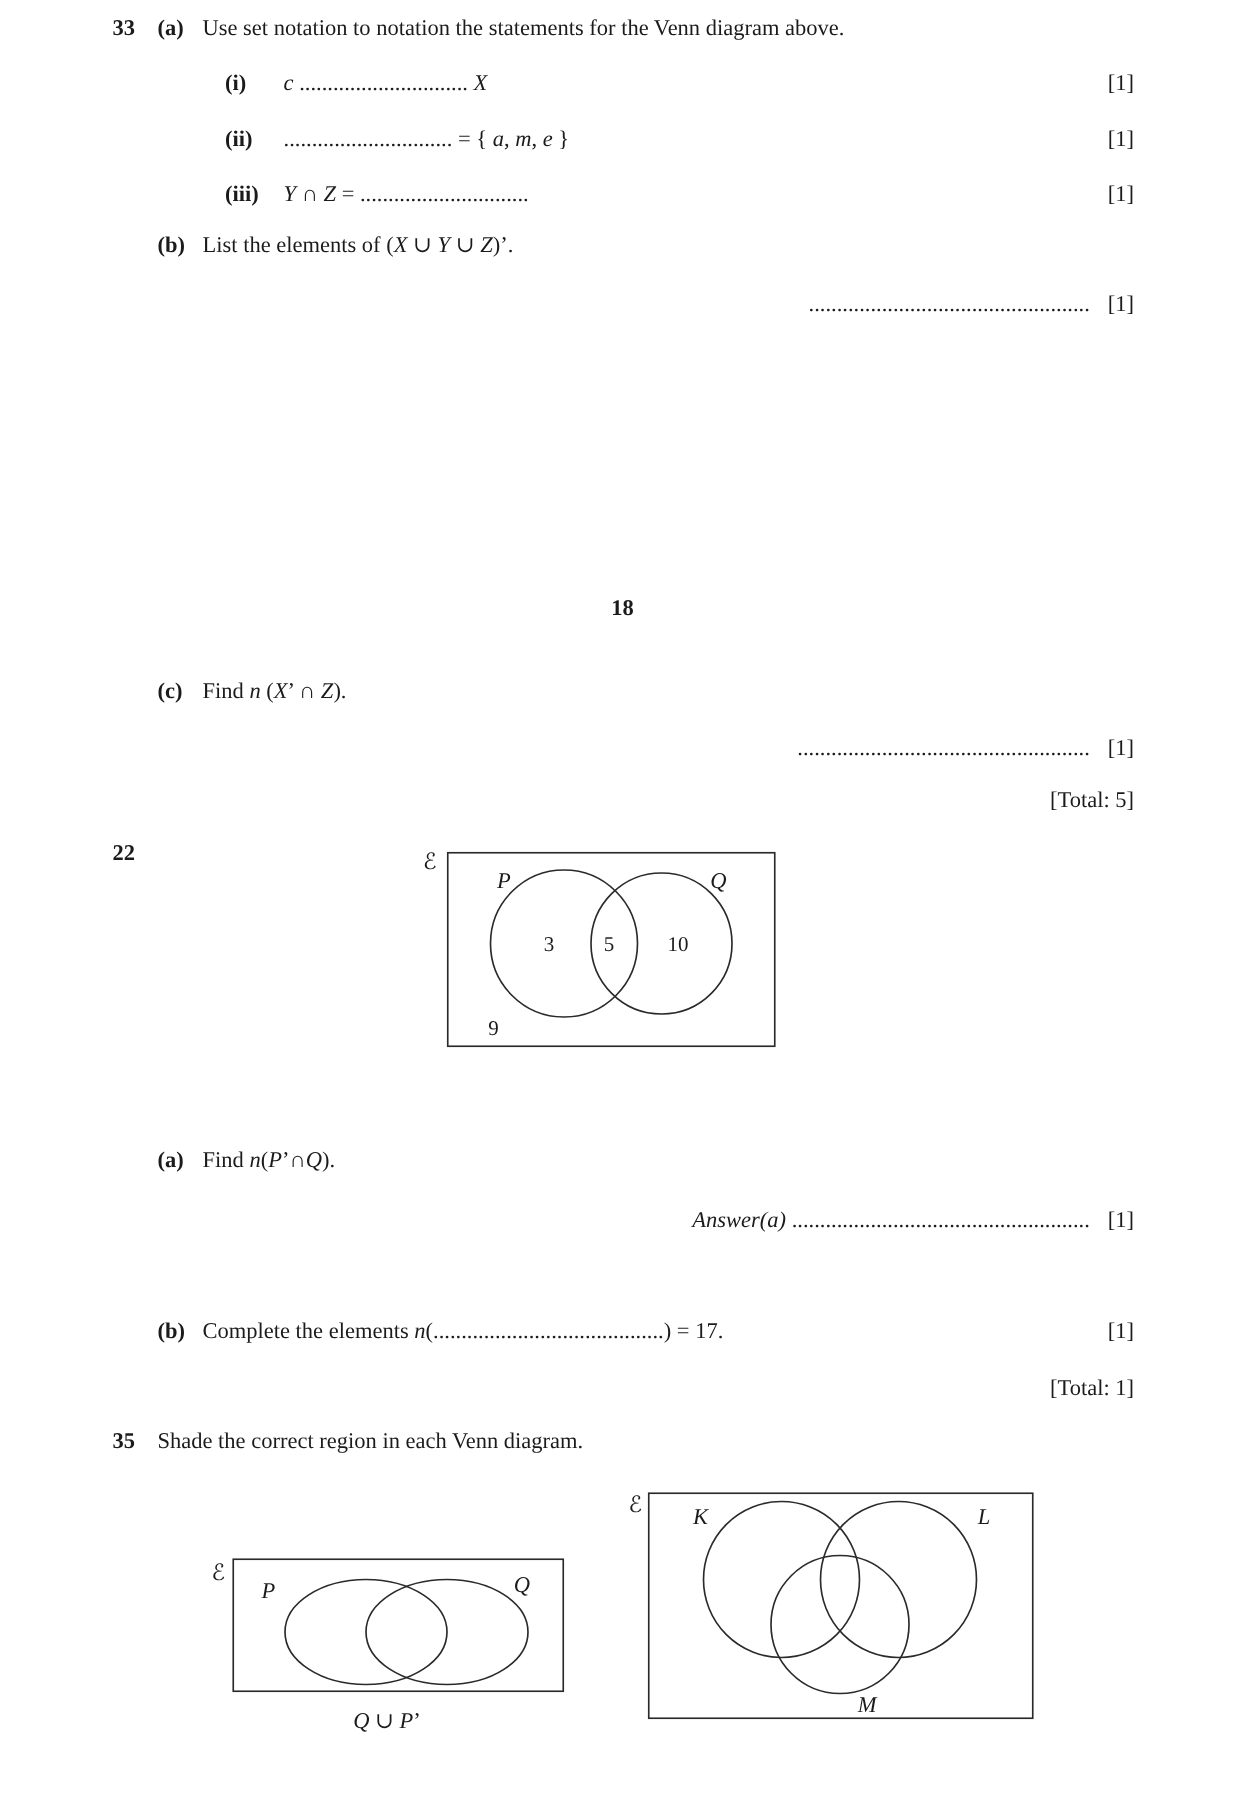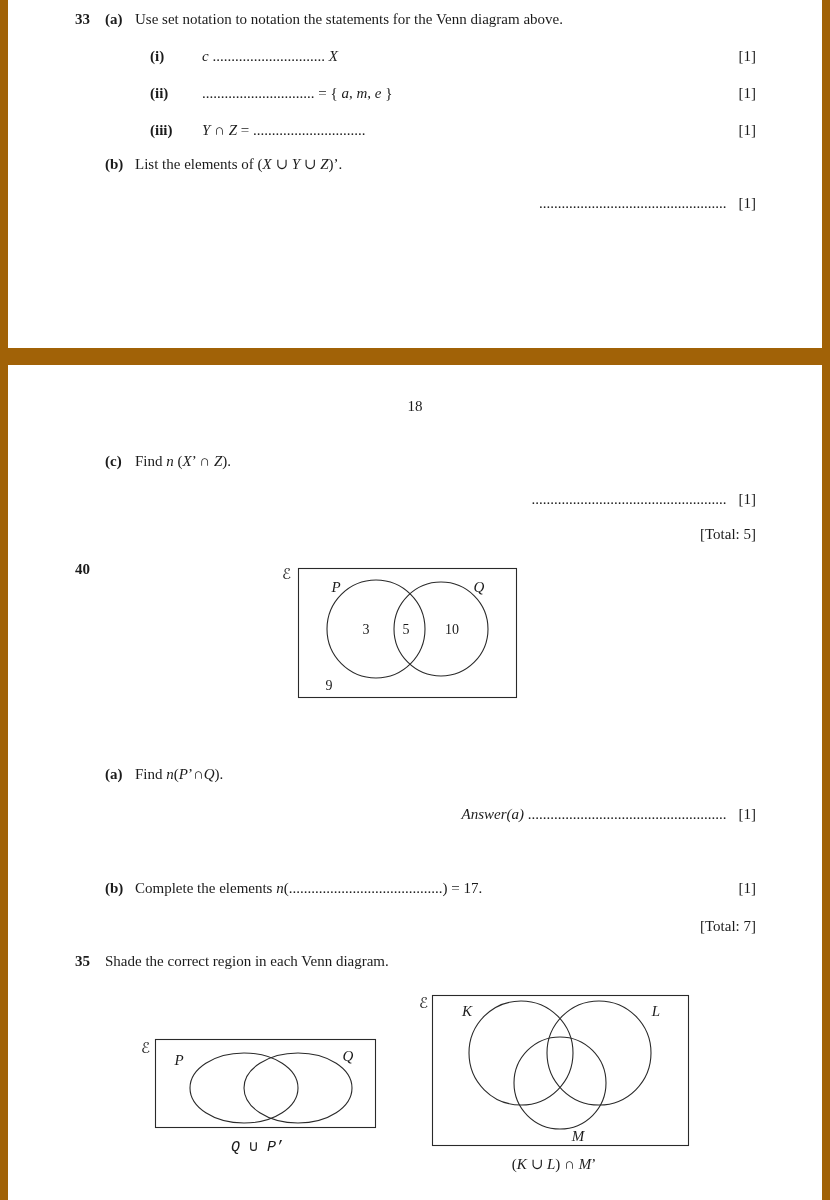--- a/index.html
+++ b/index.html
@@ -1,38 +1,38 @@
 <!DOCTYPE html>
 <html><head>
 <meta charset="utf-8">
 <style>
   * { margin:0; padding:0; box-sizing:border-box; }
   html,body { background:#060606; }
   .canvas {
     position:relative; width:830px; height:1200px;
-    background:#a16207; overflow:hidden;
+    background:#ffffff; overflow:hidden;
     font-family:"Liberation Serif","DejaVu Serif",serif;
     color:#1b1b1b; font-size:15px;
   }
   .page { position:absolute; left:8px; width:814px; background:#ffffff; }
   .page-top { top:0; height:348px; }
   .page-bottom { top:365px; height:835px; }
   .line { position:absolute; left:0; right:0; height:22px; line-height:22px; white-space:nowrap; }
   .num    { position:absolute; left:67px;  font-weight:bold; }
   .plabel { position:absolute; left:97px;  font-weight:bold; }
   .ptext  { position:absolute; left:127px; }
   .qtext  { position:absolute; left:97px;text-align:center; }
   .slabel { position:absolute; left:142px; font-weight:bold; }
-  .stext  { position:absolute; left:194px; }
+  .stext  { position:absolute; left:181px; }
   .marks  { position:absolute; right:66px; }
   .answer-line { position:absolute; left:0; right:66px; height:22px; line-height:22px; text-align:right; white-space:nowrap; }
   .answer-line .marks-inline { margin-left:12px; }
   .total { position:absolute; right:66px; height:22px; line-height:22px;margin-left:23px; }
   .center { text-align:center; }
-  .bold { font-weight:normal; }
+  .bold { font-weight:bold; }
   .it { font-style:italic; }
   .caption { position:absolute; text-align:center; height:22px; line-height:22px; white-space:nowrap; }
   svg { position:absolute; overflow:visible; }
   svg text { font-family:"Liberation Serif","DejaVu Serif",serif; font-size:14px; fill:#1b1b1b; }
   svg .setlabel { font-style:italic; font-size:15px; }
   svg .scriptE { font-family:"DejaVu Serif","DejaVu Sans",serif; font-style:italic; font-size:15px; }
   svg .shape { fill:none; stroke:#2a2a2a; stroke-width:1.1; }
 </style>
 </head>
 <body>
@@ -87,21 +87,21 @@
       <span class="ptext"><span>Find  </span><span class="it">n</span><span> (</span><span class="it">X</span><span>’ ∩ </span><span class="it">Z</span><span>).</span></span>
     </div>
 
     <div class="answer-line" style="top:123px">
       <span>....................................................</span><span class="marks-inline">[1]</span>
     </div>
 
     <div class="total" style="top:158px">[Total: 5]</div>
 
     <div class="line" style="top:193px">
-      <span class="num">40</span>
+      <span class="num">22</span>
     </div>
 
     <svg style="top:198px; left:273px;" width="245" height="140" viewBox="0 0 245 140">
       <rect class="shape" x="17.5" y="5.5" width="218" height="129"></rect>
       <text class="scriptE" x="1" y="16">ℰ</text>
       <circle class="shape" cx="95" cy="66" r="49"></circle>
       <circle class="shape" cx="160" cy="66" r="47"></circle>
       <text class="setlabel" x="55" y="29" text-anchor="middle">P</text>
       <text class="setlabel" x="198" y="29" text-anchor="middle">Q</text>
       <text x="85" y="71" text-anchor="middle">3</text>
@@ -119,43 +119,42 @@
     <div class="answer-line" style="top:438px">
       <span><span class="it">Answer(a)</span><span> .....................................................</span></span><span class="marks-inline">[1]</span>
     </div>
 
     <div class="line" style="top:512px">
       <span class="plabel">(b)</span>
       <span class="ptext"><span>Complete the elements  </span><span class="it">n</span><span>(.........................................) = 17.</span></span>
       <span class="marks">[1]</span>
     </div>
 
-    <div class="total" style="top:550px">[Total: 7]</div>
+    <div class="total" style="top:550px">[Total: 1]</div>
 
     <div class="line" style="top:585px">
       <span class="num">35</span>
       <span class="qtext">Shade the correct region in each Venn diagram.</span>
     </div>
 
     <svg style="top:672px; left:130px;" width="240" height="96" viewBox="0 0 240 96">
       <rect class="shape" x="17.5" y="2.5" width="220" height="88"></rect>
       <text class="scriptE" x="3" y="16">ℰ</text>
       <ellipse class="shape" cx="106" cy="51" rx="54" ry="35"></ellipse>
       <ellipse class="shape" cx="160" cy="51" rx="54" ry="35"></ellipse>
       <text class="setlabel" x="41" y="28" text-anchor="middle">P</text>
       <text class="setlabel" x="210" y="24" text-anchor="middle">Q</text>
     </svg>
-    <div class="caption" style="top:772px; left:130px; width:240px;font-family:Liberation Mono, monospace;"><span class="it">Q</span><span> ∪ </span><span class="it">P</span><span>’</span></div>
+    <div class="caption" style="top:772px; left:130px; width:240px;"><span class="it">Q</span><span> ∪ </span><span class="it">P</span><span>’</span></div>
 
     <svg style="top:626px; left:410px;" width="272" height="158" viewBox="0 0 272 158">
       <rect class="shape" x="14.5" y="4.5" width="256" height="150"></rect>
       <text class="scriptE" x="1" y="17">ℰ</text>
       <circle class="shape" cx="103" cy="62" r="52"></circle>
       <circle class="shape" cx="181" cy="62" r="52"></circle>
       <circle class="shape" cx="142" cy="92" r="46"></circle>
       <text class="setlabel" x="49" y="25" text-anchor="middle">K</text>
       <text class="setlabel" x="238" y="25" text-anchor="middle">L</text>
       <text class="setlabel" x="160" y="150" text-anchor="middle">M</text>
     </svg>
-    <div class="caption" style="top:788px; left:410px; width:272px;"><span>(</span><span class="it">K</span><span> ∪ </span><span class="it">L</span><span>) ∩ </span><span class="it">M</span><span>’</span></div>
 
   </section>
 </div>
 
 </body></html>

